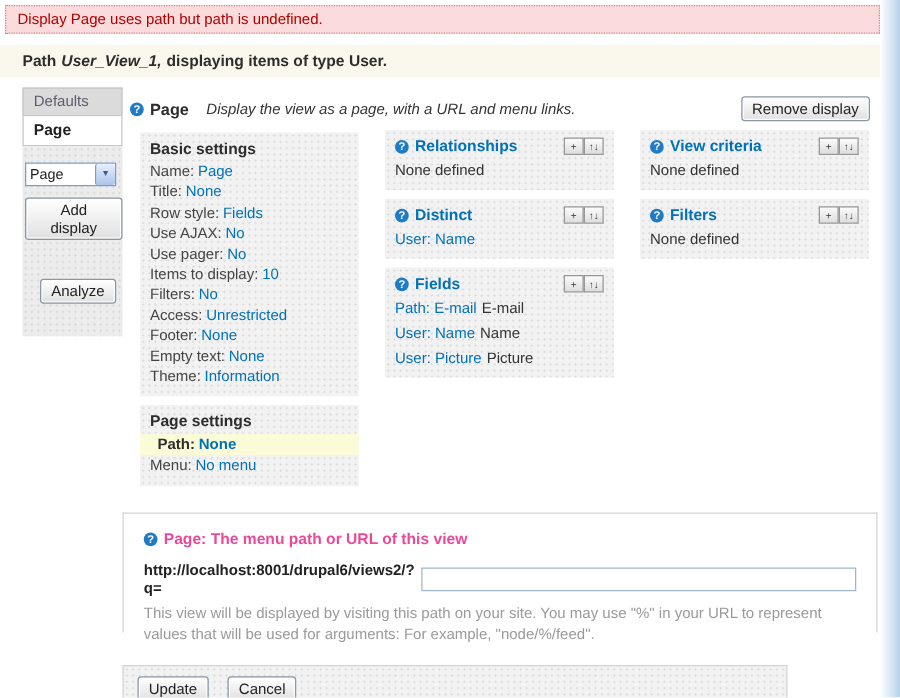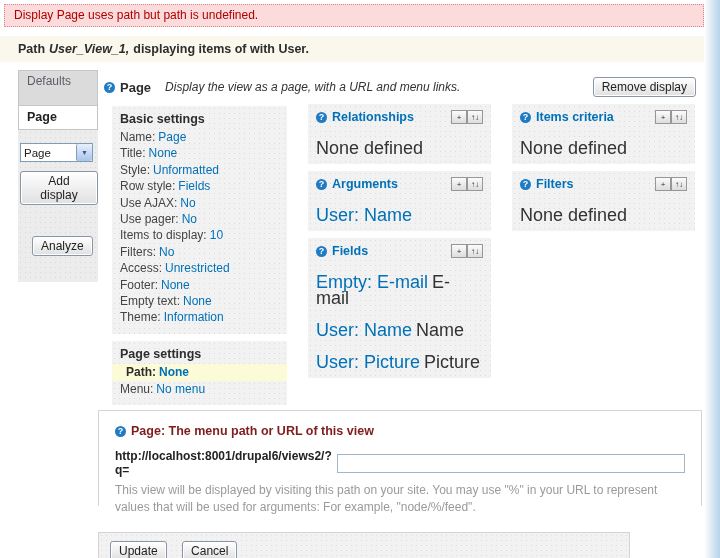--- a/index.html
+++ b/index.html
@@ -46,21 +46,21 @@
     background-image:radial-gradient(circle, #dcdcdc 0.8px, transparent 0.9px);
     background-size:5px 5px;
   }
 
   
   #sidebar { position:absolute; left:18px; top:70px; width:80px; }
   .tab {
     width:80px; padding-left:8px; font-size:12px;
     border:1px solid #c6c6c6;
   }
-  .tab-defaults { height:36px; line-height:21px; background:#dbdbdb; color:#5c5c6b; cursor:pointer; }
+  .tab-defaults { height:23px; line-height:21px; background:#dbdbdb; color:#5c5c6b; cursor:pointer; }
   .tab-active   { height:24px; line-height:22px; background:#ffffff; color:#222;
                   font-weight:bold; font-size:12.5px; border-top:none; cursor:pointer; }
   #sidebar-body {
     width:80px; height:152px; padding:13px 0 0 2px;
     background-color:#ececec;
     background-image:radial-gradient(circle, #d8d8d8 0.8px, transparent 0.9px);
     background-size:5px 5px;
   }
   
   .fake-select {
@@ -121,32 +121,32 @@
   .sec-head { display:flex; align-items:center; }
   .sec-title { font-weight:bold; font-size:12.5px; color:#0071b8; margin-left:5px; }
   .mini-group { margin-left:auto; display:flex; }
   .mini-btn {
     width:16px; height:14px; border:1px solid #979797;
     background:linear-gradient(#fbfbfb,#dddddd);
     font-family:"Liberation Sans", sans-serif;
     font-size:8px; line-height:11px; text-align:center; color:#333;
     padding:0; cursor:pointer;
   }
-  .sec-item { font-size:18px; line-height:16px; margin-top:16px; color:#333; }
+  .sec-item { font-size:12px; line-height:16px; margin-top:4px; color:#333; }
   .sec-item a { color:#0071b8; }
   .sec-item .suffix { color:#333; margin-left:4px; }
 
   
   #path-form {
     position:absolute; left:98px; top:410px; width:604px; height:96px;
     background:#fff; border:1px solid #d4d4d4; border-bottom:none;
     padding:13px 16px 0;
   }
   #path-form .pf-head { display:flex; align-items:center; }
-  #path-form .pf-title { font-weight:bold; font-size:12.5px; margin-left:5px; color:#7f1d1d; }
+  #path-form .pf-title { font-weight:bold; font-size:12.5px; margin-left:5px; color:#ec4899; }
   .url-row { display:flex; align-items:center; margin-top:11px; }
   .url-prefix { font-weight:bold; font-size:12px; color:#222; }
   #path-input {
     width:368px; height:19px; margin-left:4px;
     border:1px solid #a0b6ca; font-family:"Liberation Sans", sans-serif;
     font-size:12px; padding:1px 3px;
   }
   .help-text { margin-top:5px; width:576px; font-size:12px; line-height:16.5px; color:#9a9a9a; }
 
   
@@ -161,21 +161,21 @@
 
 <div id="right-strip"></div>
 
 <div id="error-box">
   <span>Display Page uses path but path is undefined.</span>
 </div>
 
 <div id="view-header">
   <span>Path</span>
   <span class="vh-name">User_View_1,</span>
-  <span>displaying items of with User.</span>
+  <span>displaying items of type User.</span>
 </div>
 
 <div id="sidebar">
   <div class="tab tab-defaults">
     <span>Defaults</span>
   </div>
   <div class="tab tab-active">
     <span>Page</span>
   </div>
   <div id="sidebar-body">
@@ -193,21 +193,20 @@
   <span class="dh-title">Page</span>
   <span class="dh-desc">Display the view as a page, with a URL and menu links.</span>
   <button class="btn">Remove display</button>
 </div>
 
 <div class="col" id="col1">
   <div class="box dotted">
     <div class="box-title">Basic settings</div>
     <div class="row"><span class="lbl">Name:</span><a>Page</a></div>
     <div class="row"><span class="lbl">Title:</span><a>None</a></div>
-    <div class="row"><span class="lbl">Style:</span><a>Unformatted</a></div>
     <div class="row"><span class="lbl">Row style:</span><a>Fields</a></div>
     <div class="row"><span class="lbl">Use AJAX:</span><a>No</a></div>
     <div class="row"><span class="lbl">Use pager:</span><a>No</a></div>
     <div class="row"><span class="lbl">Items to display:</span><a>10</a></div>
     <div class="row"><span class="lbl">Filters:</span><a>No</a></div>
     <div class="row"><span class="lbl">Access:</span><a>Unrestricted</a></div>
     <div class="row"><span class="lbl">Footer:</span><a>None</a></div>
     <div class="row"><span class="lbl">Empty text:</span><a>None</a></div>
     <div class="row"><span class="lbl">Theme:</span><a>Information</a></div>
   </div>
@@ -232,57 +231,57 @@
         <button class="mini-btn">+</button>
         <button class="mini-btn">↑↓</button>
       </span>
     </div>
     <div class="sec-item">None defined</div>
   </div>
 
   <div class="box dotted">
     <div class="sec-head">
       <span class="help-icon">?</span>
-      <a class="sec-title">Arguments</a>
+      <a class="sec-title">Distinct</a>
       <span class="mini-group">
         <button class="mini-btn">+</button>
         <button class="mini-btn">↑↓</button>
       </span>
     </div>
     <div class="sec-item">
       <a>User: Name</a>
     </div>
   </div>
 
   <div class="box dotted">
     <div class="sec-head">
       <span class="help-icon">?</span>
       <a class="sec-title">Fields</a>
       <span class="mini-group">
         <button class="mini-btn">+</button>
         <button class="mini-btn">↑↓</button>
       </span>
     </div>
     <div class="sec-item">
-      <a>Empty: E-mail</a><span class="suffix">E-mail</span>
+      <a>Path: E-mail</a><span class="suffix">E-mail</span>
     </div>
     <div class="sec-item">
       <a>User: Name</a><span class="suffix">Name</span>
     </div>
     <div class="sec-item">
       <a>User: Picture</a><span class="suffix">Picture</span>
     </div>
   </div>
 </div>
 
 <div class="col" id="col3">
   <div class="box dotted">
     <div class="sec-head">
       <span class="help-icon">?</span>
-      <a class="sec-title">Items criteria</a>
+      <a class="sec-title">View criteria</a>
       <span class="mini-group">
         <button class="mini-btn">+</button>
         <button class="mini-btn">↑↓</button>
       </span>
     </div>
     <div class="sec-item">None defined</div>
   </div>
 
   <div class="box dotted">
     <div class="sec-head">

